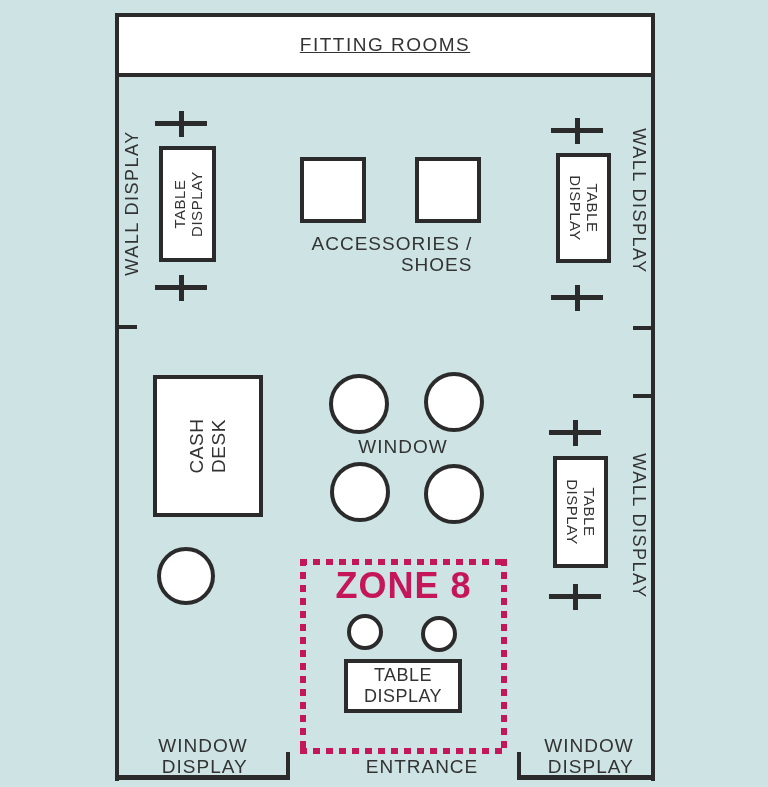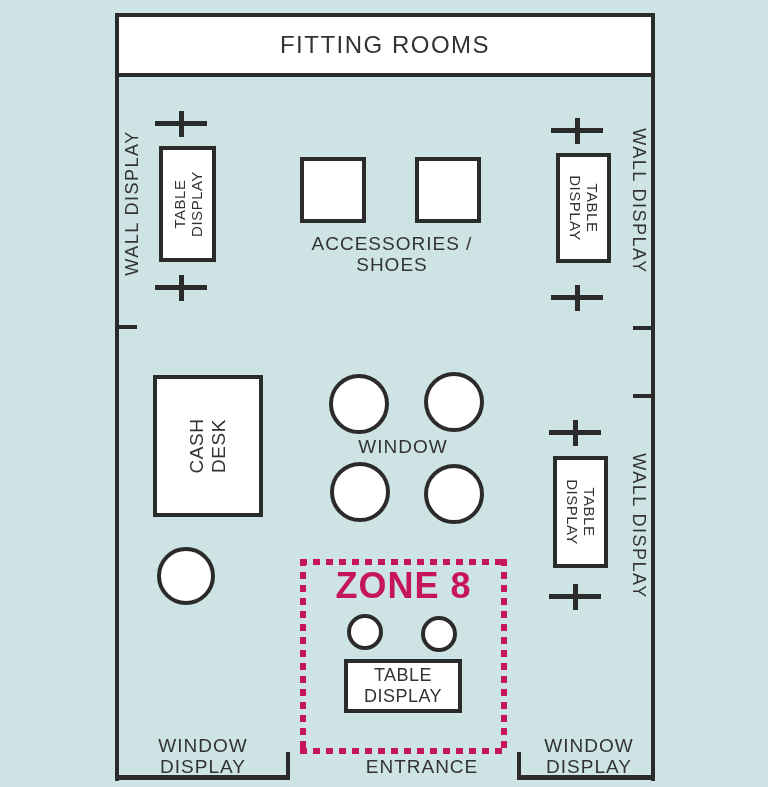--- a/index.html
+++ b/index.html
@@ -24,23 +24,23 @@
   .txt{ text-align:center;color:var(--text);white-space:nowrap; }
   .txt-sm{font-size:15px;line-height:17px;letter-spacing:.5px;}
   .txt-md{font-size:18px;line-height:21px;letter-spacing:.5px;}
   .txt-lg{font-size:19px;line-height:22px;letter-spacing:.5px;}
   .rot-ccw{transform:rotate(-90deg);}
   .rot-cw{transform:rotate(90deg);}
   .center-abs{position:absolute;text-align:center;white-space:nowrap;}
   .c-plain{transform:translate(-50%,-50%);}
   .c-ccw{transform:translate(-50%,-50%) rotate(-90deg);}
   .c-cw{transform:translate(-50%,-50%) rotate(90deg);}
-  .lbl{font-size:19px;letter-spacing:1px;line-height:21px;color:var(--text);}
+  .lbl{font-size:19px;letter-spacing:1px;line-height:21px;color:var(--text);text-align:right;}
   .vlabel{font-size:18px;letter-spacing:1.5px;color:var(--text);}
-  .banner-lbl{font-size:24px;letter-spacing:1.5px;color:var(--text);}
+  .banner-lbl{font-size:19px;letter-spacing:1.5px;color:var(--text);text-decoration:underline;}
   .rack{position:absolute;width:52px;height:26px;}
   .rack::before{content:"";position:absolute;left:0;right:0;top:10px;height:5px;background:var(--wall);}
   .rack::after{content:"";position:absolute;top:0;bottom:0;left:24px;width:5px;background:var(--wall);}
   .zone{position:absolute;left:300px;top:559px;width:207px;height:195px;}
   .zedge-h{position:absolute;left:0;width:207px;height:6px;
     background-image:repeating-linear-gradient(90deg,var(--accent-pink) 0 7px,transparent 7px 13px);}
   .zedge-v{position:absolute;top:0;width:6px;height:195px;
     background-image:repeating-linear-gradient(180deg,var(--accent-pink) 0 7px,transparent 7px 13px);}
   .zone-title{position:absolute;left:0;right:0;top:6px;text-align:center;
     font-size:36px;font-weight:800;letter-spacing:1px;color:var(--accent-pink);}

